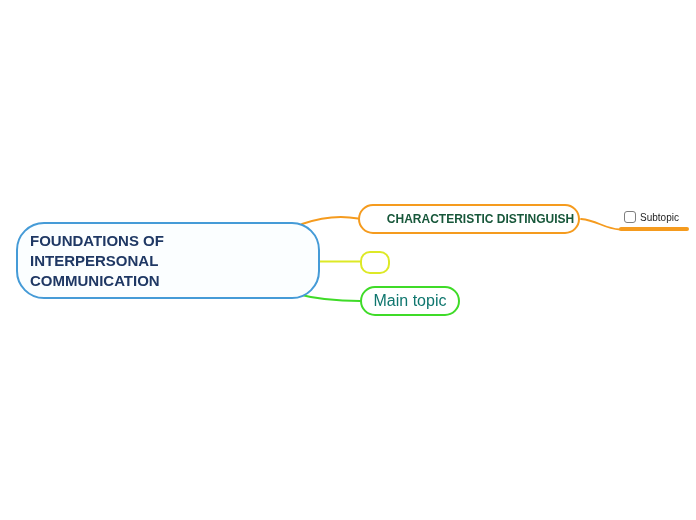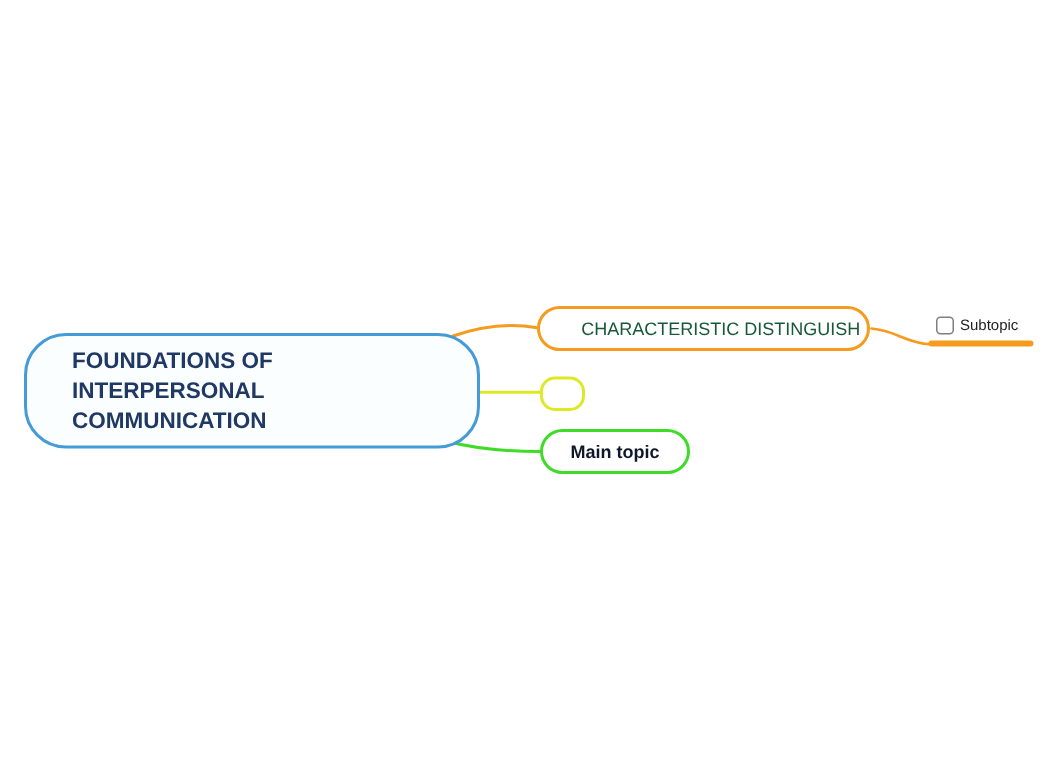--- a/index.html
+++ b/index.html
@@ -34,40 +34,40 @@
   }
   .node-root {
     left: 16px;
     top: 222px;
     width: 304px;
     height: 77px;
     border: 2px solid #459BD7;
     border-radius: 28px;
     background: #FBFEFF;
     justify-content: flex-start;
-    padding-left: 30px;
+    padding-left: 12px;
   }
   .node-root .label {
     max-width: 158px;
     font-size: 15px;
     font-weight: bold;
     line-height: 20px;
     color: #1F3864;
   }
   .node-characteristic {
     left: 358px;
     top: 204px;
     width: 222px;
     height: 30px;
     border: 2px solid #F59B1E;
     border-radius: 15px;
   }
   .node-characteristic .label {
     font-size: 12px;
-    font-weight: normal;
+    font-weight: bold;
     color: #17573A;
     white-space: nowrap;
     margin-left: 23px;
   }
   .node-unnamed {
     left: 360px;
     top: 251px;
     width: 30px;
     height: 23px;
     border: 2px solid #DDE926;
@@ -75,23 +75,23 @@
   }
   .node-main-topic {
     left: 360px;
     top: 286px;
     width: 100px;
     height: 30px;
     border: 2px solid #3FDB28;
     border-radius: 15px;
   }
   .node-main-topic .label {
-    font-size: 12px;
-    font-weight: bold;
-    color: #0f172a;
+    font-size: 16px;
+    font-weight: normal;
+    color: #0f766e;
     white-space: nowrap;
   }
   .subtopic {
     position: absolute;
     left: 624px;
     top: 209px;
     height: 16px;
     display: flex;
     align-items: center;
     gap: 4px;

